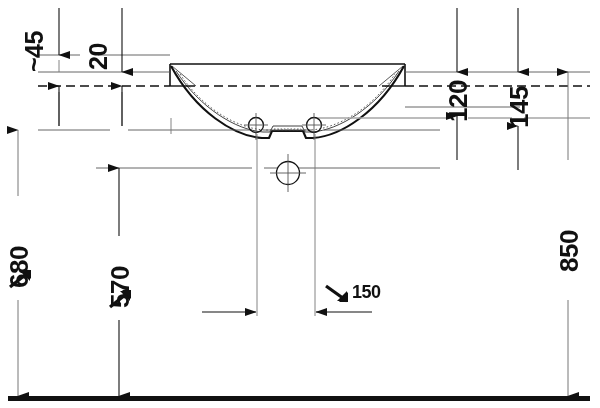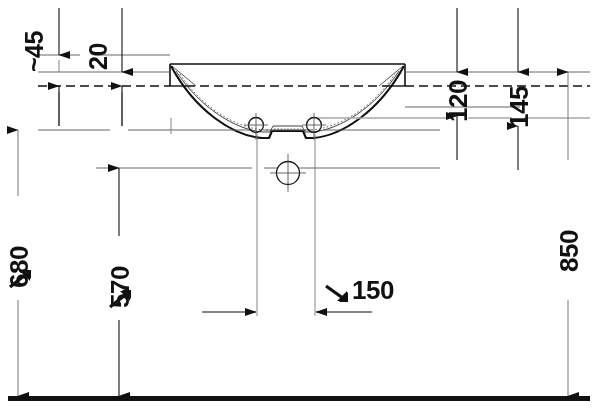--- a/index.html
+++ b/index.html
@@ -209,17 +209,17 @@
   <div class="dim-label rot" style="left:86px; top:70px; font-size:25px;">20</div>
 
   <div class="dim-label rot" style="left:445px; top:122px; font-size:26px;">120</div>
 
   <div class="dim-label rot" style="left:506px; top:128px; font-size:26px;">145</div>
 
   <div class="dim-label rot" style="left:6px; top:288px; font-size:26px;">680</div>
 
   <div class="dim-label rot" style="left:107px; top:308px; font-size:26px;">570</div>
 
-  <div class="dim-label" style="left:352px; top:277px; font-size:26px;">150</div>
+  <div class="dim-label" style="left:352px; top:283px; font-size:18px;">150</div>
 
   <div class="dim-label rot" style="left:556px; top:272px; font-size:26px;">850</div>
 
 </div>
 
 </body></html>

